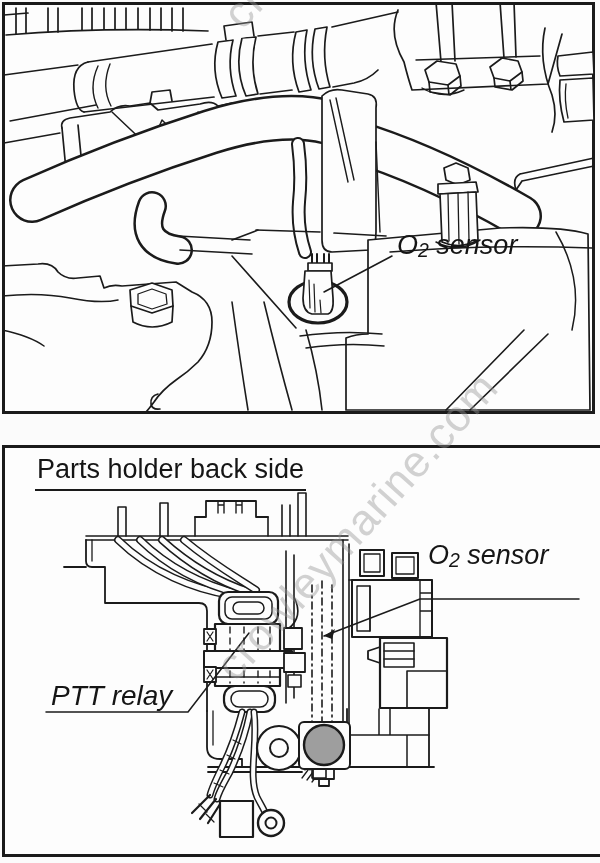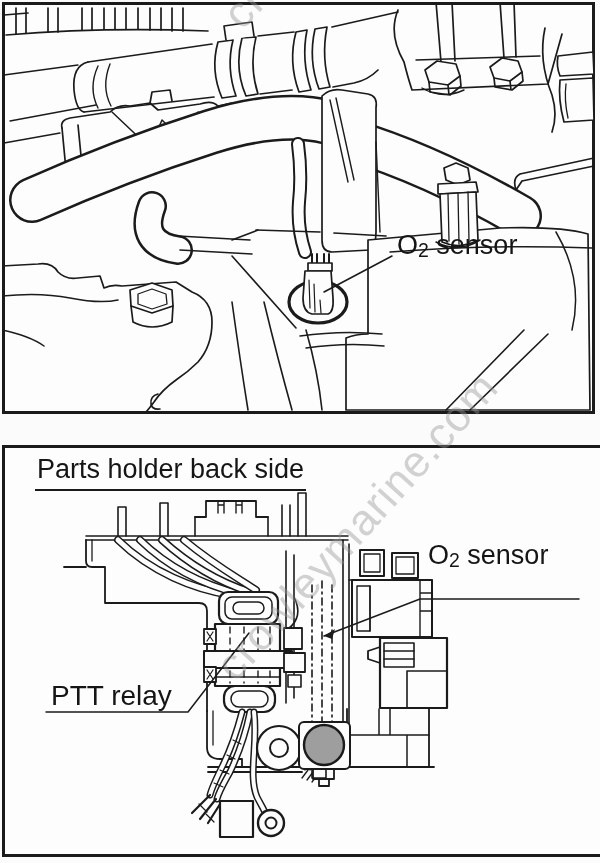--- a/index.html
+++ b/index.html
@@ -11,21 +11,21 @@
   }
   .panel{
     position:absolute; left:2px; width:587px; height:406px;
     border:3px solid #1a1a1a; background:#fdfdfd;
   }
   .panel-top{ top:2px; }
   .panel-bottom{ top:445px;padding-left:26px; }
   .panel svg{ position:absolute; left:-3px; top:-3px; width:593px; height:412px; display:block; }
   .diagram-label{
     position:absolute; font-size:27px; line-height:30px; color:#151515;
-    white-space:nowrap; letter-spacing:0px;
+    white-space:nowrap; letter-spacing:0px;font-style:italic;
   }
   .diagram-label sub{
     font-size:0.72em; vertical-align:baseline; position:relative; top:0.14em;
   }
   .figure-title{
     position:absolute; left:30px; top:6px; font-size:27px; color:#151515;
     padding:0 2px 4px 2px; border-bottom:2.5px solid #1a1a1a; white-space:nowrap;
   }
   .o2-top-label{ left:392px; top:225px; font-size:27px; }
   .heater-label{ left:423px; top:92px; font-size:27px; line-height:30px; }

